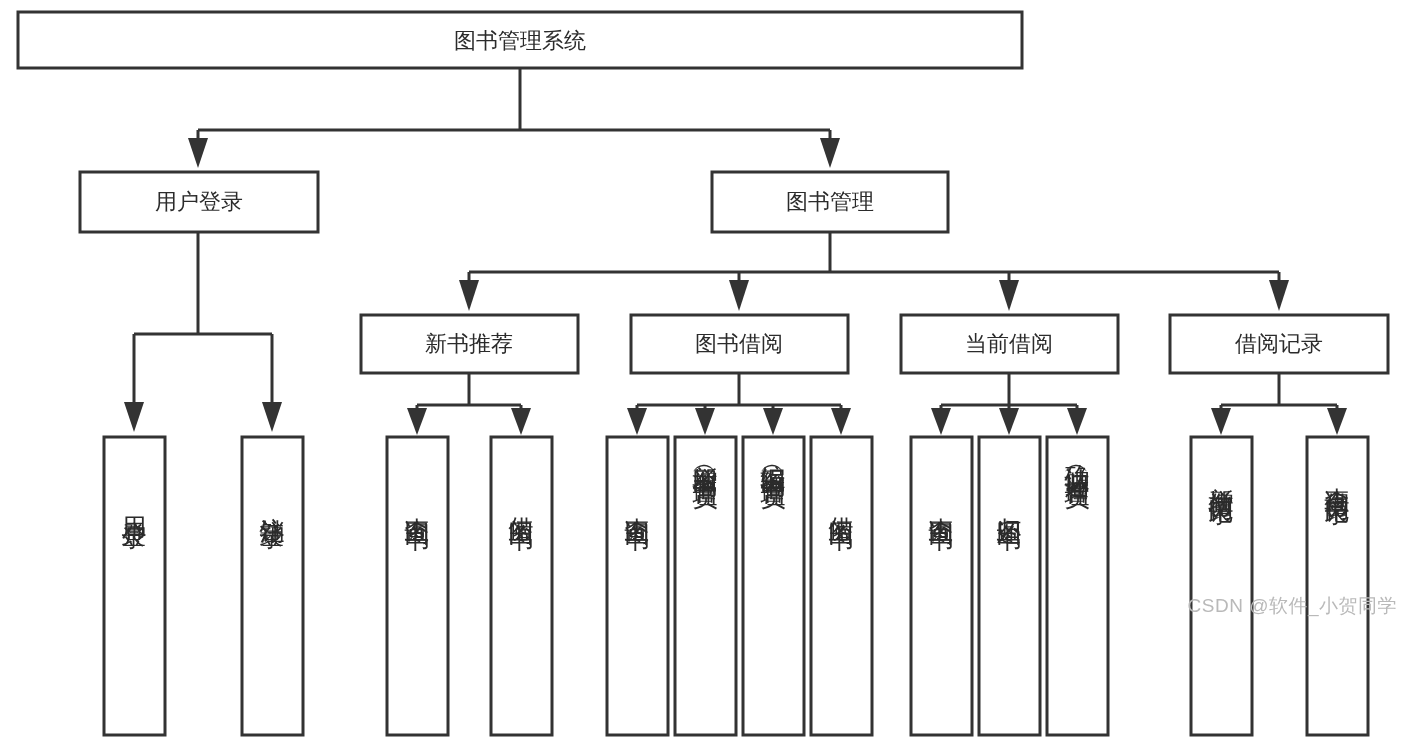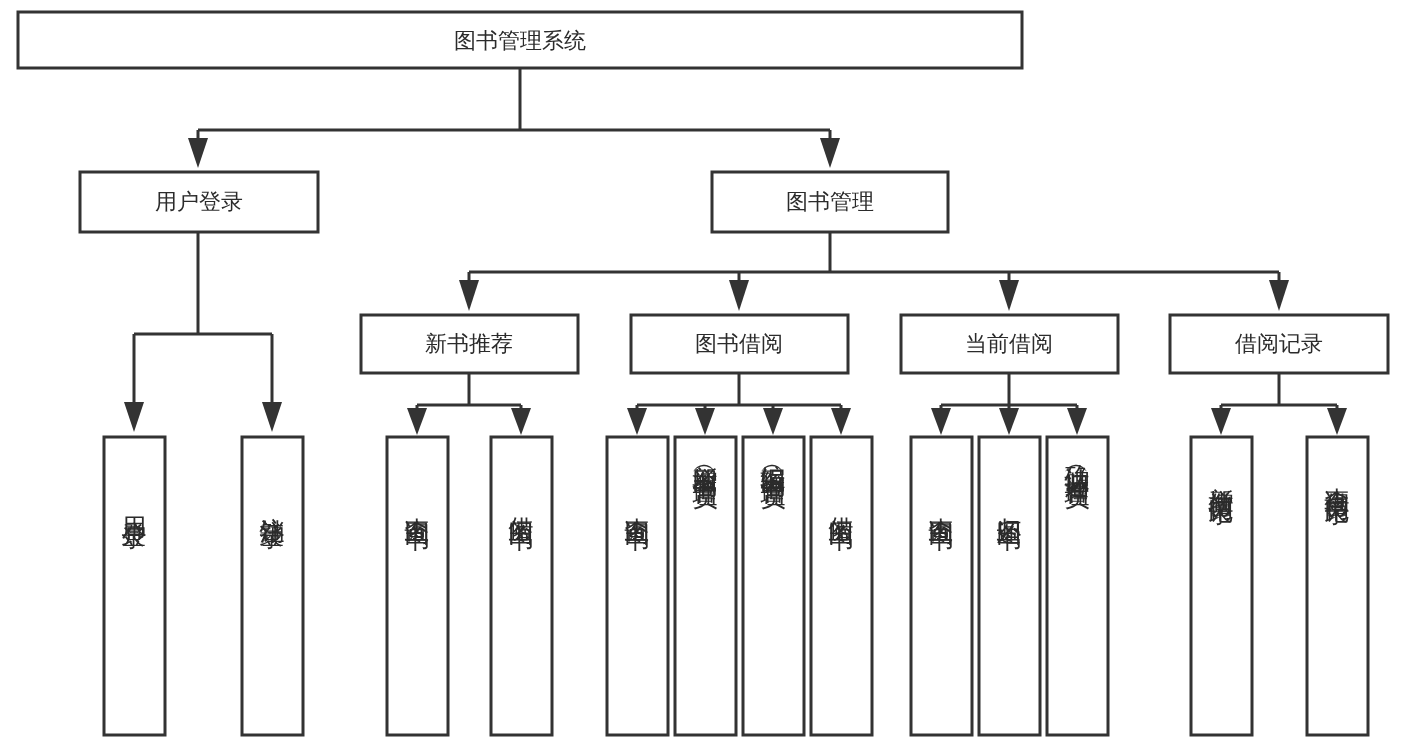--- a/index.html
+++ b/index.html
@@ -237,13 +237,14 @@
   <div class="vert-label-wrap" style="left:1047px; top:437px; width:61px; height:298px;">
     <span class="vert-label" style="margin-top:8px;">确认归还（管理员）</span>
   </div>
   <div class="vert-label-wrap" style="left:1191px; top:437px; width:61px; height:298px;">
     <span class="vert-label" style="margin-top:30px;">新增借阅记录</span>
   </div>
   <div class="vert-label-wrap" style="left:1307px; top:437px; width:61px; height:298px;">
     <span class="vert-label" style="margin-top:30px;">查询借阅记录</span>
   </div>
 
+  <div id="watermark">CSDN @软件_小贺同学</div>
 </div>
 
 </body></html>

